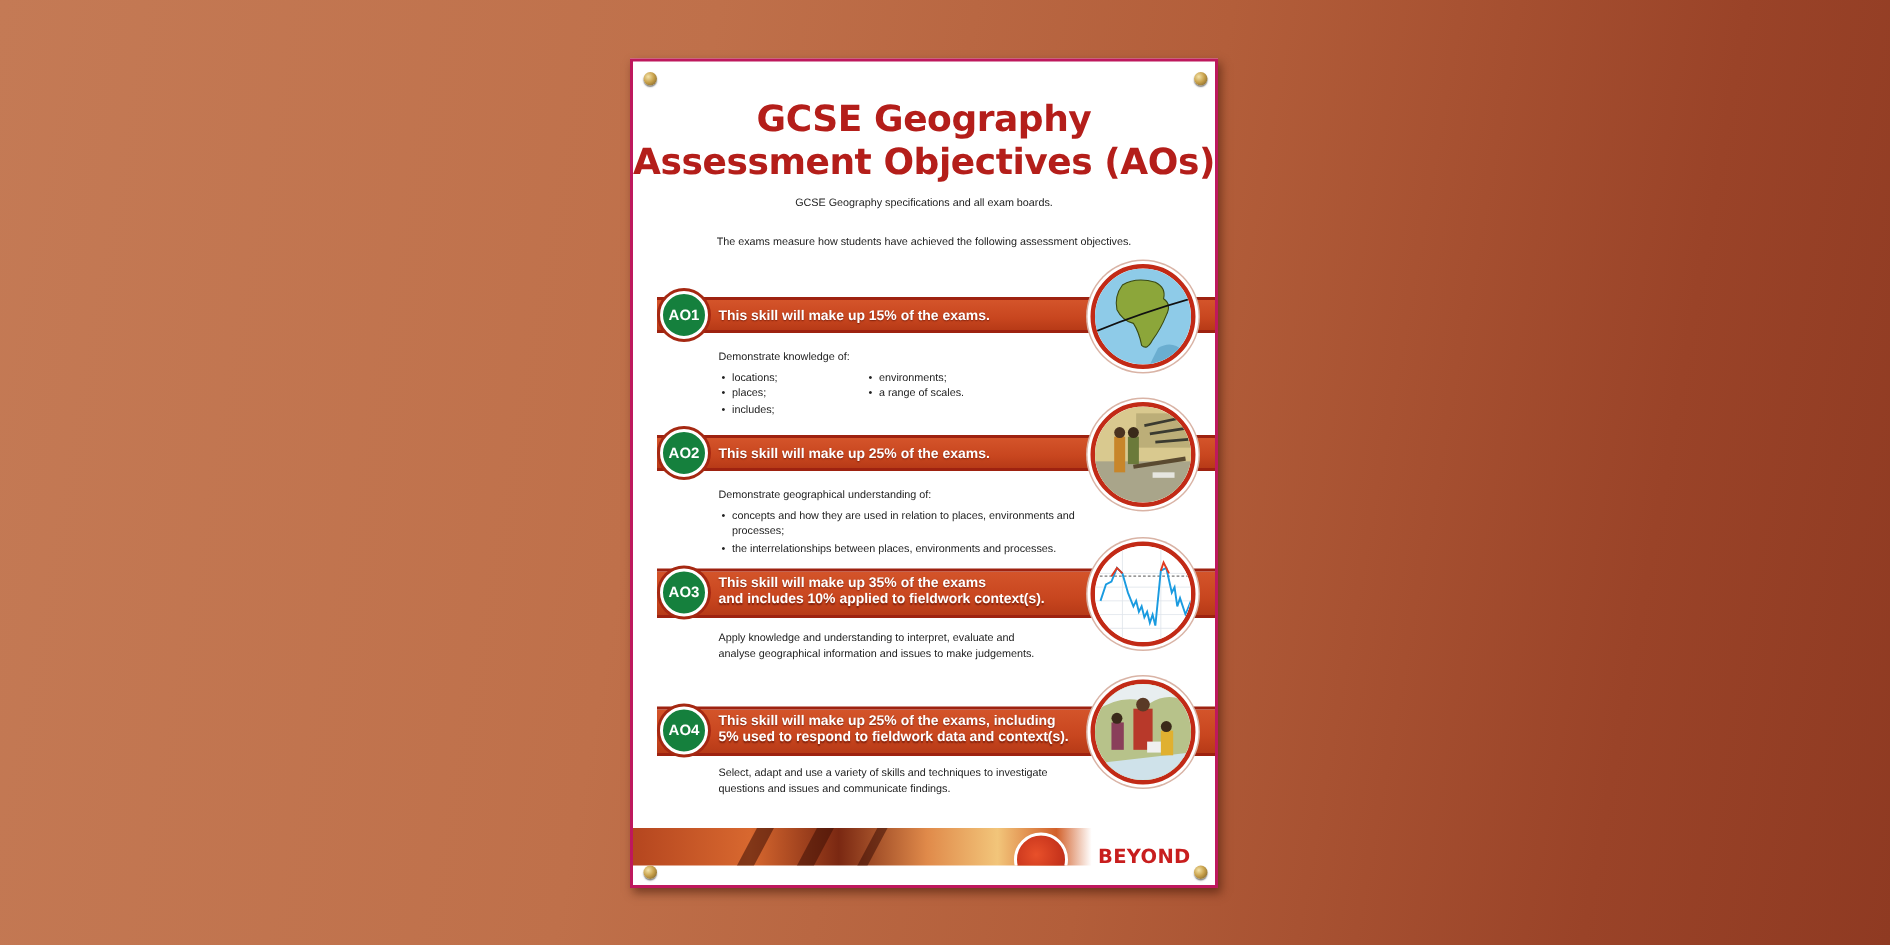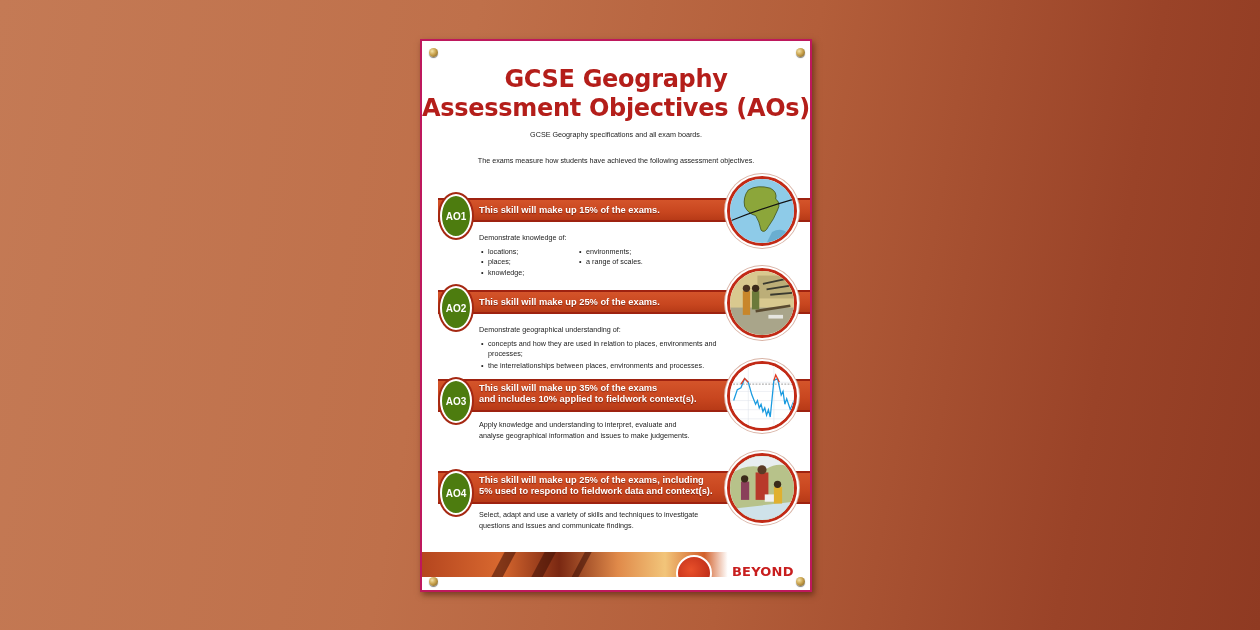--- a/index.html
+++ b/index.html
@@ -40,22 +40,22 @@
     .intro.i2 { top: 115px; }
 
     .ao-band {
       position: absolute; left: 16px; width: 376px; height: 24px;
       background: linear-gradient(180deg, #d4542a 0%, #c8461f 60%, #b73a17 100%);
       border-top: 2px solid #9e2210;
       border-bottom: 2px solid #9e2210;
     }
     .ao-band.tall { height: 33px; }
     .ao-badge {
-      position: absolute; left: 18px; width: 32px; height: 44px; border-radius: 50%;
-      background: #4d7c0f;
+      position: absolute; left: 18px; width: 32px; height: 32px; border-radius: 50%;
+      background: #15803d;
       border: 2px solid #ffffff;
       box-shadow: 0 0 0 2px #a52812;
       color: #fff; font-weight: bold; font-size: 10px;
       display: flex; align-items: center; justify-content: center;
       z-index: 2;
     }
     .ao-head {
       position: absolute; left: 57px;
       color: #fff; font-weight: bold; font-size: 9.3px; line-height: 11px;
       text-shadow: 0 1px 1px rgba(80,10,0,0.6);
@@ -129,21 +129,21 @@
         <path d="M0 46 Q35 32 70 22" stroke="#111" stroke-width="1.3" fill="none"></path>
         <path d="M46 58 Q56 52 64 60 L70 70 L40 70Z" fill="#6aaed0"></path>
       </svg>
     </div>
     <div class="ao-body" style="top:192px;">
       <div>Demonstrate knowledge of:</div>
       <div class="cols" style="margin-top:3px;">
         <ul>
           <li>locations;</li>
           <li>places;</li>
-          <li>knowledge;</li>
+          <li>includes;</li>
         </ul>
         <ul>
           <li>environments;</li>
           <li>a range of scales.</li>
         </ul>
       </div>
     </div>
   </div>
 
   <div>

